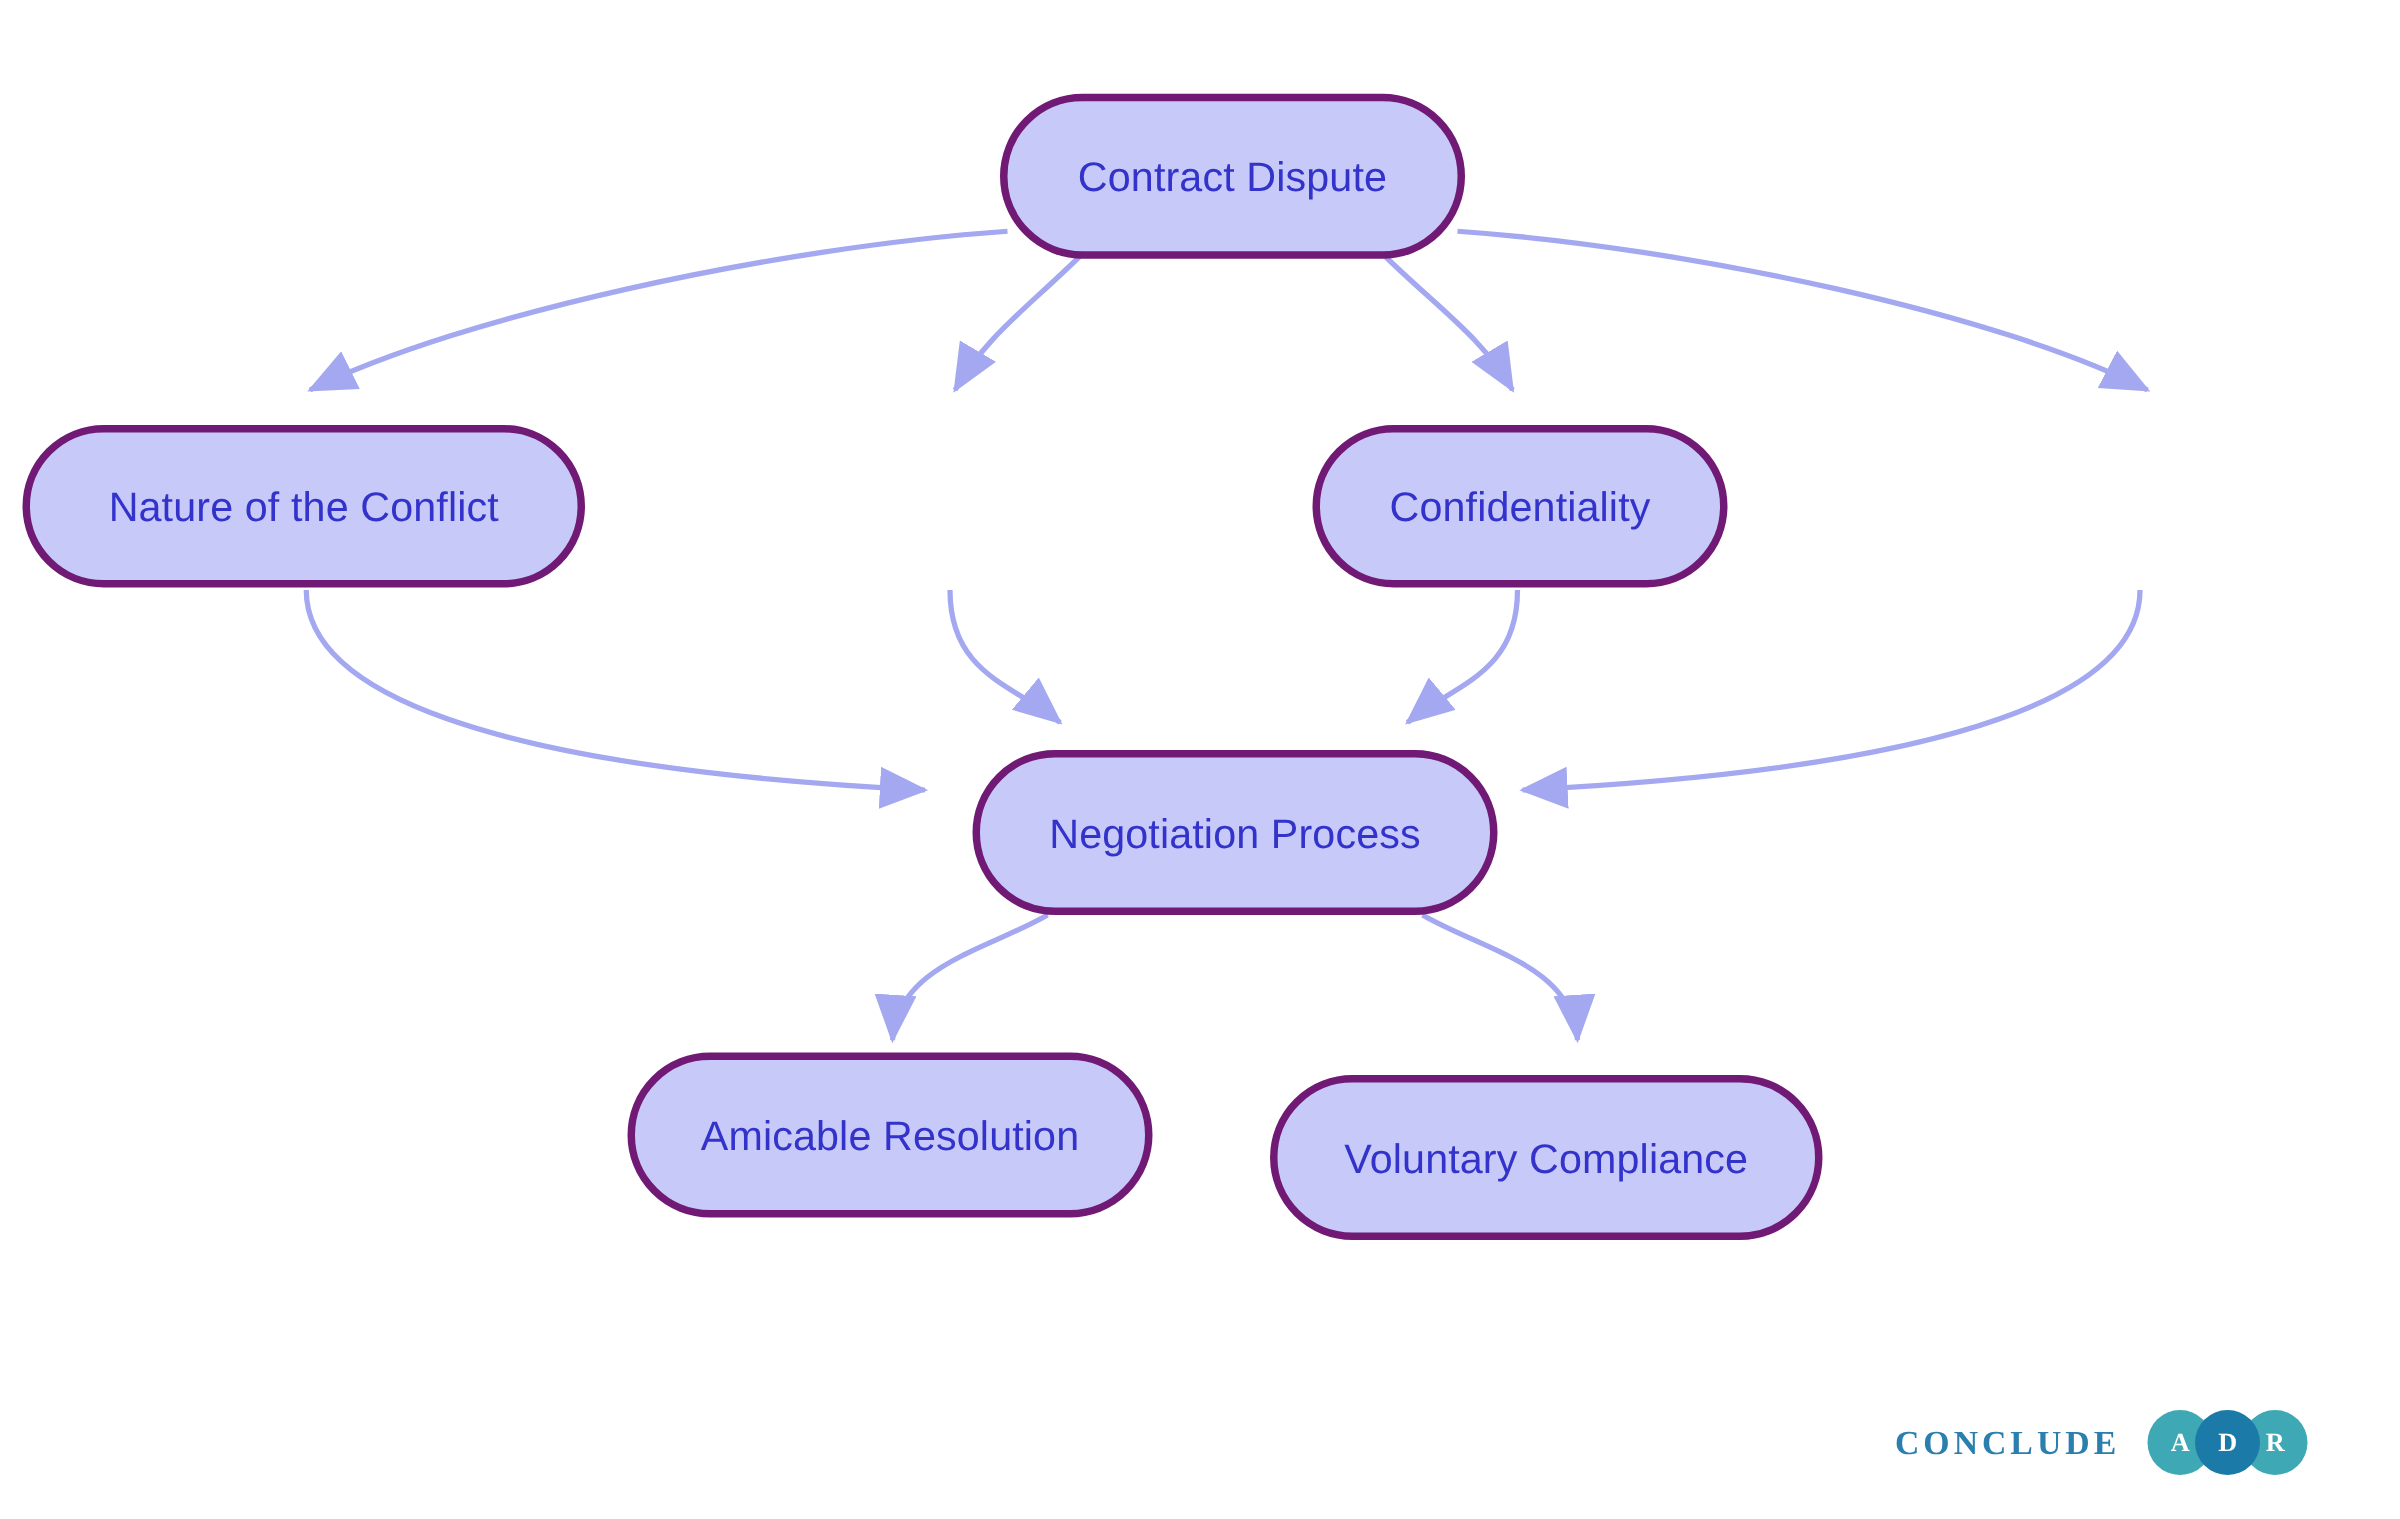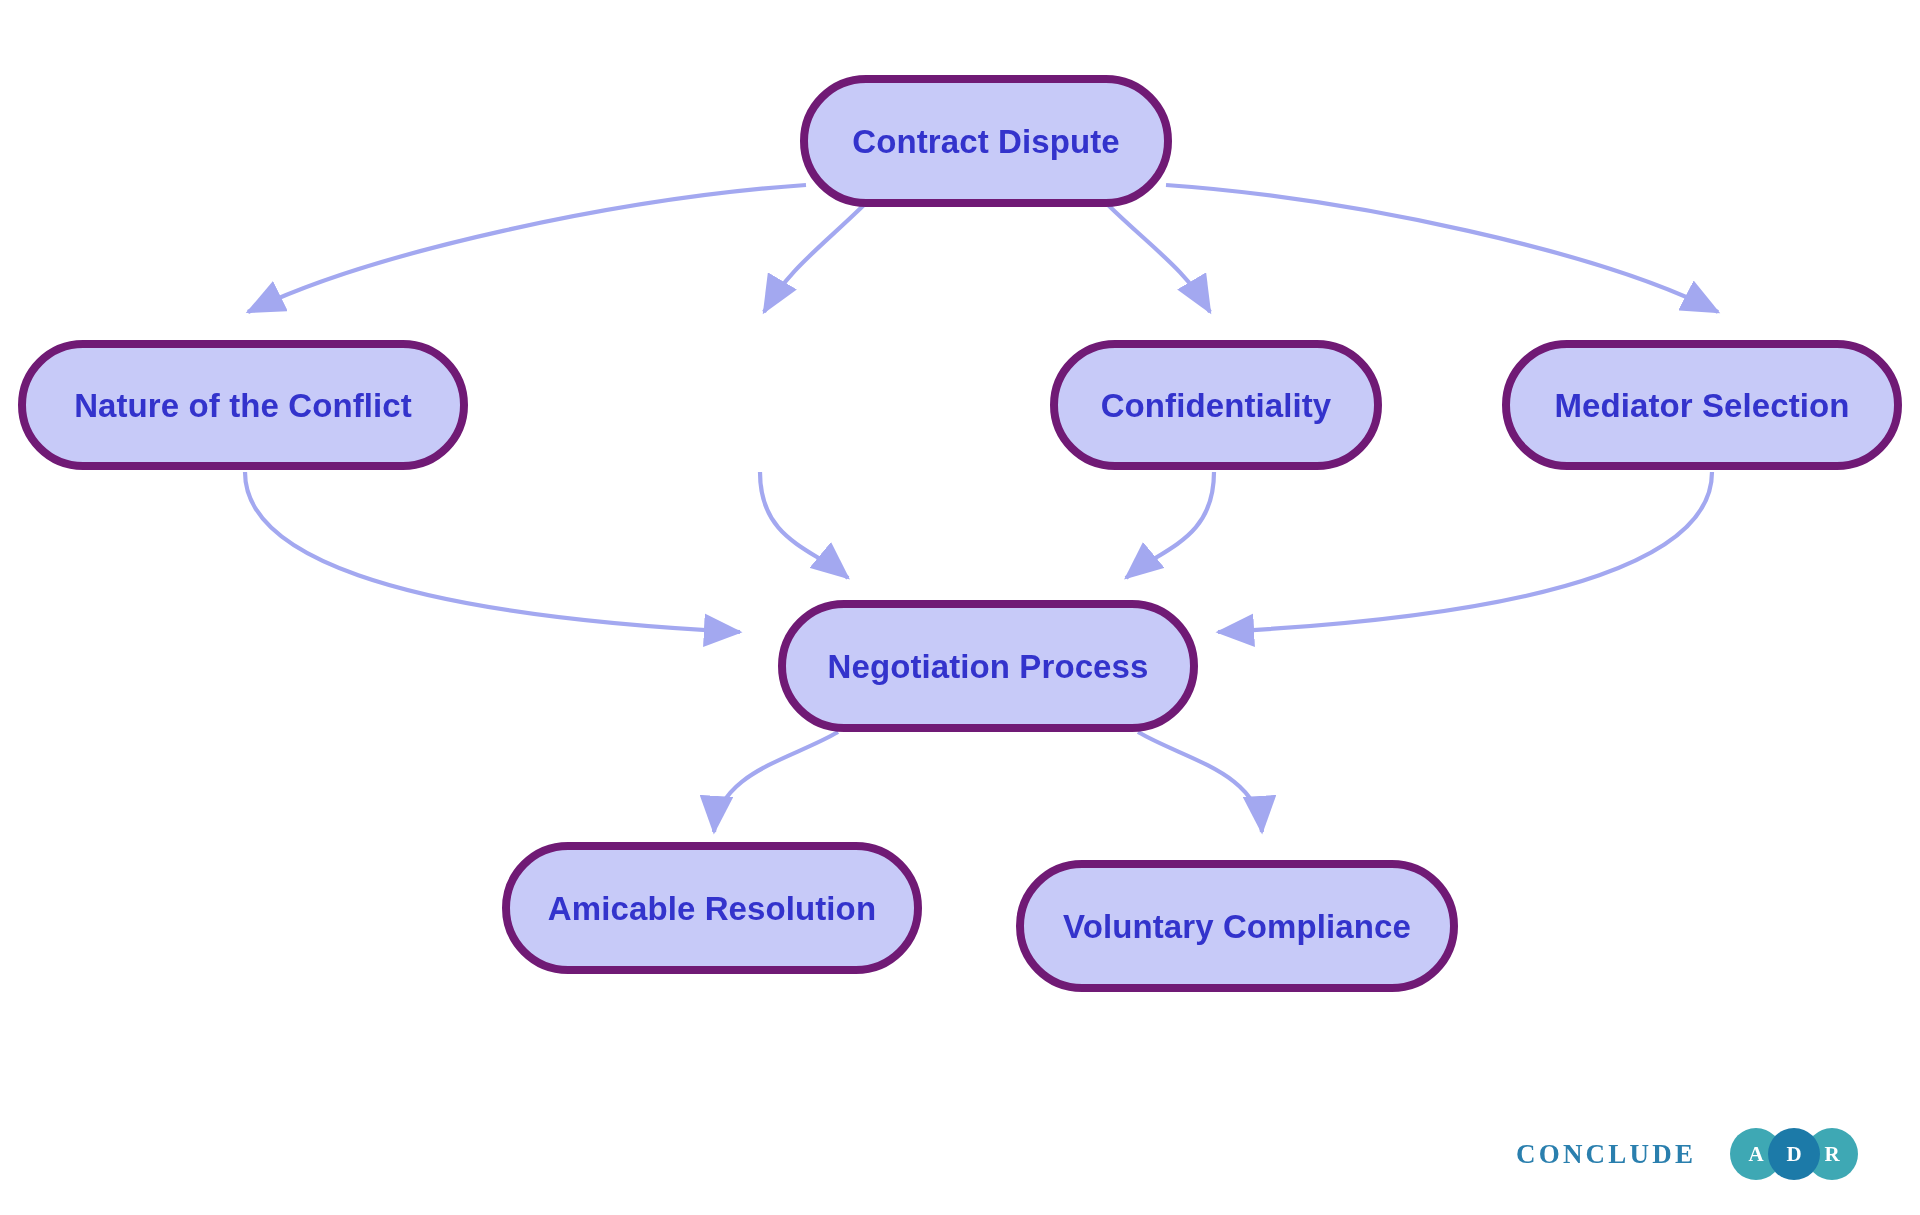--- a/index.html
+++ b/index.html
@@ -22,44 +22,44 @@
     left: 0;
     top: 0;
     width: 1920px;
     height: 1215px;
     pointer-events: none;
   }
   .node {
     position: absolute;
     box-sizing: border-box;
     background: #c7caf8;
-    border: 8px solid #701a75;
+    border: 6px solid #701a75;
     border-radius: 9999px;
     display: flex;
     align-items: center;
     justify-content: center;
     text-align: center;
     color: #3333cc;
     font-family: "Liberation Sans", sans-serif;
-    font-weight: 700;
+    font-weight: 400;
     letter-spacing: 0.1px;
     white-space: nowrap;
   }
   .node-label {
     color: #3333cc;
     font-size: 33px;
     line-height: 1;
   }
 
   
   #logo {
     position: absolute;
     display: flex;
     align-items: center;
-    gap: 34px;
+    gap: 22px;
   }
   #logo-wordmark {
     font-family: "Liberation Serif", serif;
     font-weight: 700;
     font-size: 27px;
     letter-spacing: 3.2px;
     color: #2a7fae;
     white-space: nowrap;
   }
   #logo-circles {
@@ -127,23 +127,20 @@
 
   <div class="node" style="left:18px; top:340px; width:450px; height:130px;">
     <span class="node-label">Nature of the Conflict</span>
   </div>
 
 
   <div class="node" style="left:1050px; top:340px; width:332px; height:130px;">
     <span class="node-label">Confidentiality</span>
   </div>
 
-  <div class="node" style="left:1502px; top:340px; width:400px; height:130px;">
-    <span class="node-label">Mediator Selection</span>
-  </div>
 
   <div class="node" style="left:778px; top:600px; width:420px; height:132px;">
     <span class="node-label">Negotiation Process</span>
   </div>
 
   <div class="node" style="left:502px; top:842px; width:420px; height:132px;">
     <span class="node-label">Amicable Resolution</span>
   </div>
 
   <div class="node" style="left:1016px; top:860px; width:442px; height:132px;">

